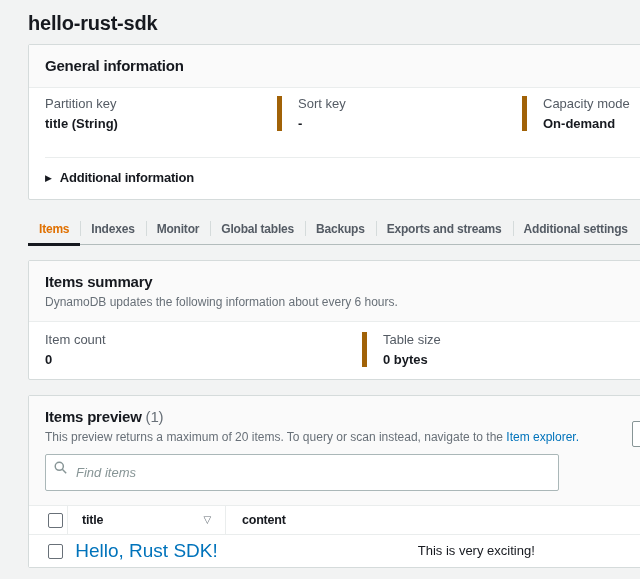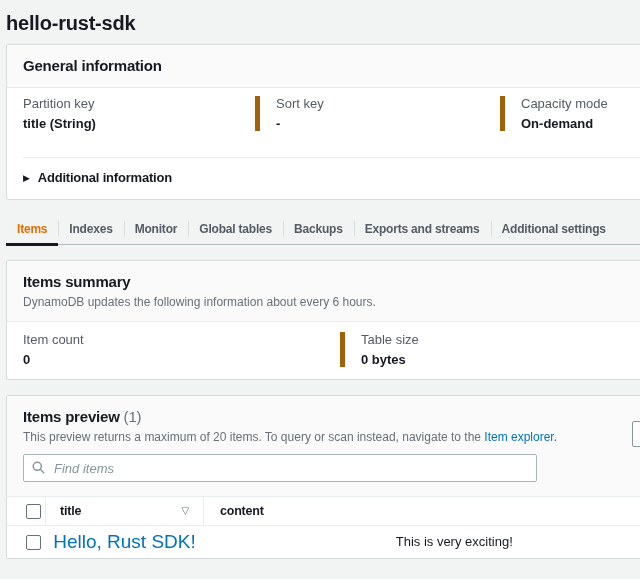--- a/index.html
+++ b/index.html
@@ -4,21 +4,21 @@
 <style>
   html, body {
     margin: 0; padding: 0;
     width: 640px; height: 579px;
     overflow: hidden;
     background: #f2f3f3;
     font-family: "Liberation Sans", "DejaVu Sans", sans-serif;
     color: #16191f;
     position: relative;
   }
-  .page { padding-left: 6px; }
+  .page { padding-left: 28px; }
 
   h1.page-title {
     font-size: 20px; font-weight: 700; letter-spacing: -0.2px;
     margin: 12px 0 10px 0; line-height: 22px; color: #16191f;
   }
 
   .card {
     background: #ffffff;
     border: 1px solid #d5dbdb;
     border-radius: 2px;
@@ -85,21 +85,21 @@
 
   .preview-header {
     background: #fafafa;
     padding: 12px 16px 14px 16px;
     border-bottom: 1px solid #eaeded;
   }
   .search-wrap { position: relative; margin-top: 10px; width: 514px; }
   .search-wrap svg { position: absolute; left: 9px; top: 7px; }
   .search-input {
     box-sizing: border-box;
-    width: 100%; height: 28px;
+    width: 100%; height: 37px;
     border: 1px solid #aab7b8; border-radius: 2px;
     background: #ffffff;
     padding: 0 8px 0 30px;
     font-size: 13px; font-family: inherit; color: #16191f;
   }
   .search-input::placeholder { font-style: italic; color: #879596; }
 
   table.items-table { border-collapse: collapse; width: 100%; background: #fff; }
   .items-table th, .items-table td { text-align: center; padding: 0; }
   .items-table thead tr { height: 28px; border-bottom: 1px solid #eaeded; }

